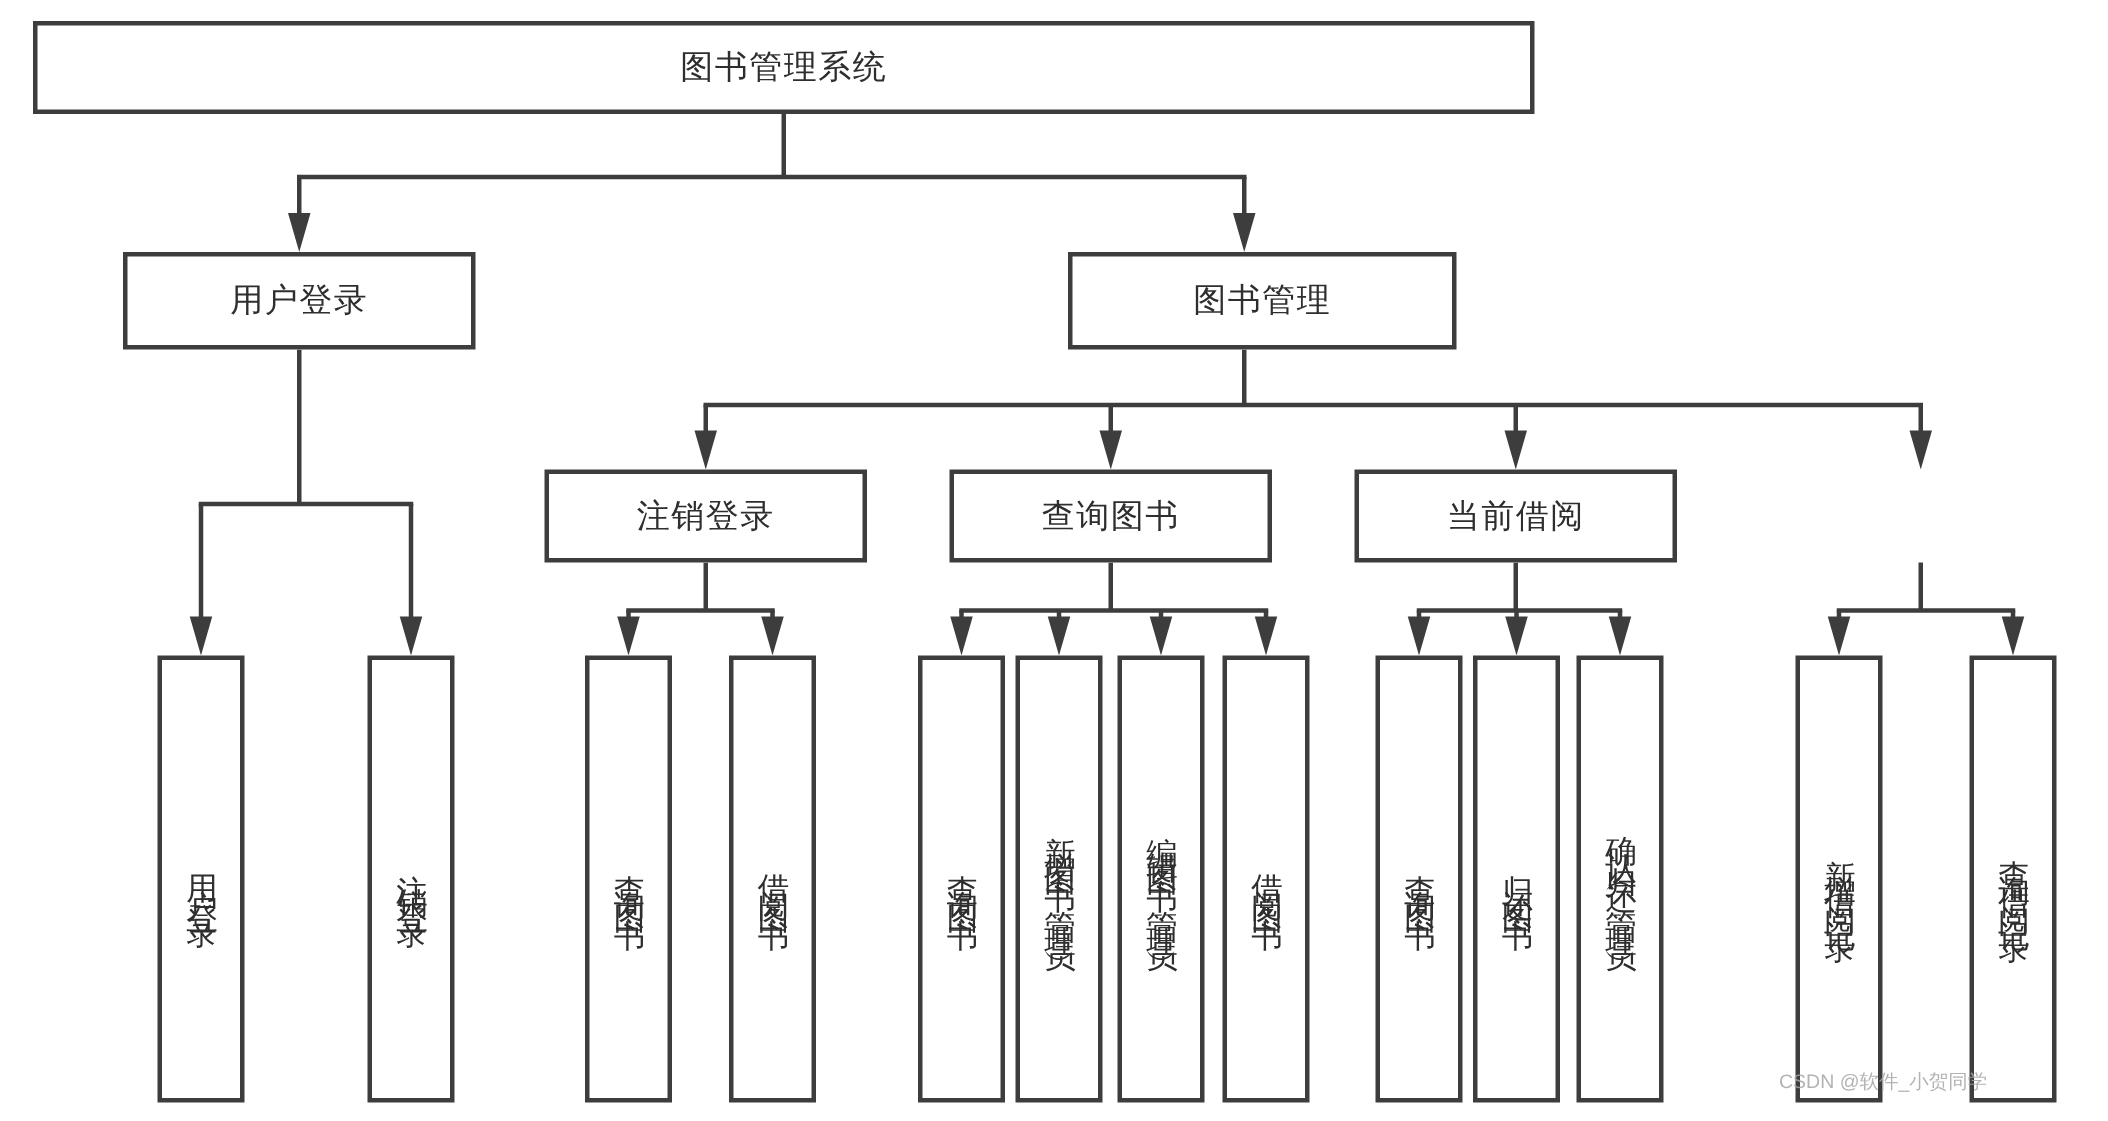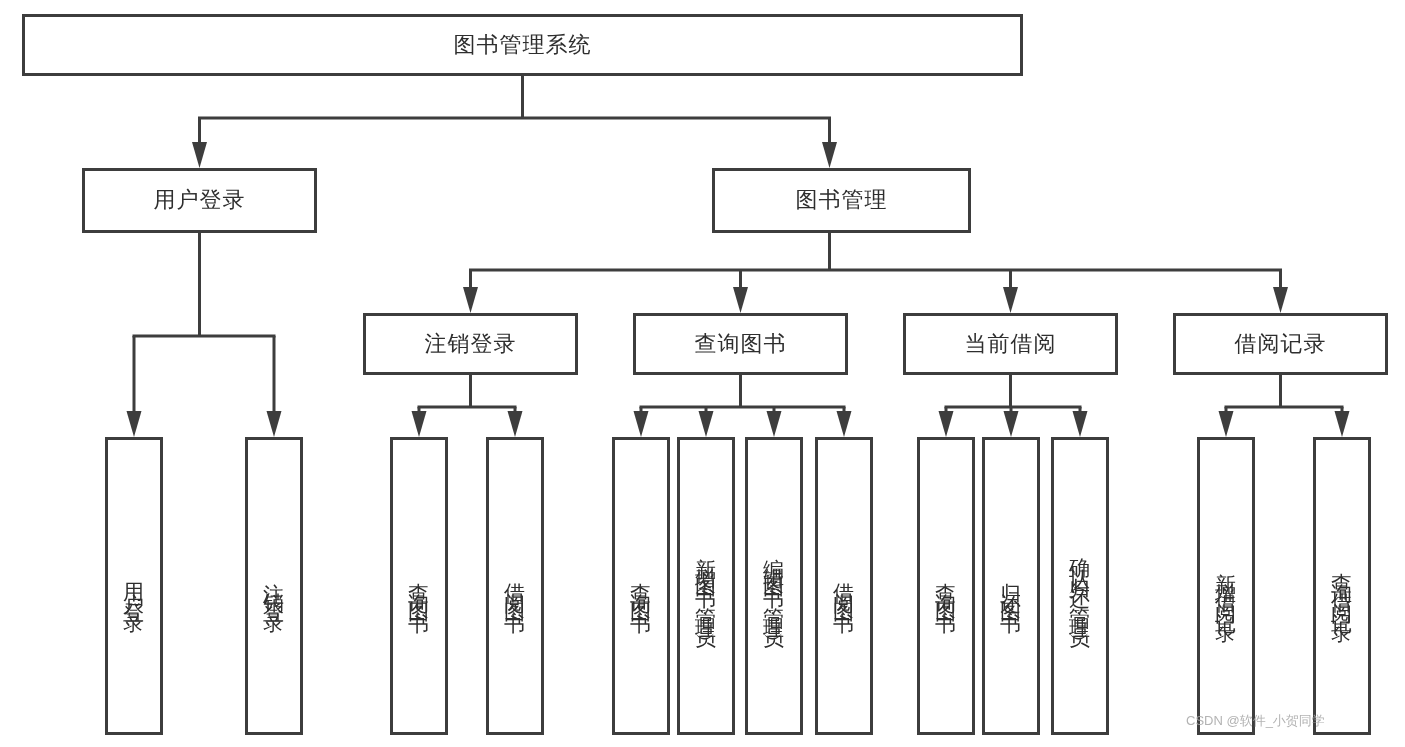--- a/index.html
+++ b/index.html
@@ -108,21 +108,20 @@
     </svg>
 
   <div class="box h" style="left:22px;top:14px;width:1001px;height:62px">图书管理系统</div>
 
   <div class="box h" style="left:82px;top:168px;width:235px;height:65px">用户登录</div>
   <div class="box h" style="left:712px;top:168px;width:259px;height:65px">图书管理</div>
 
   <div class="box h" style="left:363px;top:313px;width:215px;height:62px">注销登录</div>
   <div class="box h" style="left:633px;top:313px;width:215px;height:62px">查询图书</div>
   <div class="box h" style="left:903px;top:313px;width:215px;height:62px">当前借阅</div>
-  <div class="box h" style="left:1173px;top:313px;width:215px;height:62px">借阅记录</div>
 
   <div class="box v" style="left:105px;top:437px;width:58px;height:298px">用户登录</div>
   <div class="box v" style="left:245px;top:437px;width:58px;height:298px">注销登录</div>
 
   <div class="box v" style="left:390px;top:437px;width:58px;height:298px">查询图书</div>
   <div class="box v" style="left:486px;top:437px;width:58px;height:298px">借阅图书</div>
 
   <div class="box v" style="left:612px;top:437px;width:58px;height:298px">查询图书</div>
   <div class="box v" style="left:677px;top:437px;width:58px;height:298px">新增图书（管理员）</div>
   <div class="box v" style="left:745px;top:437px;width:58px;height:298px">编辑图书（管理员）</div>

